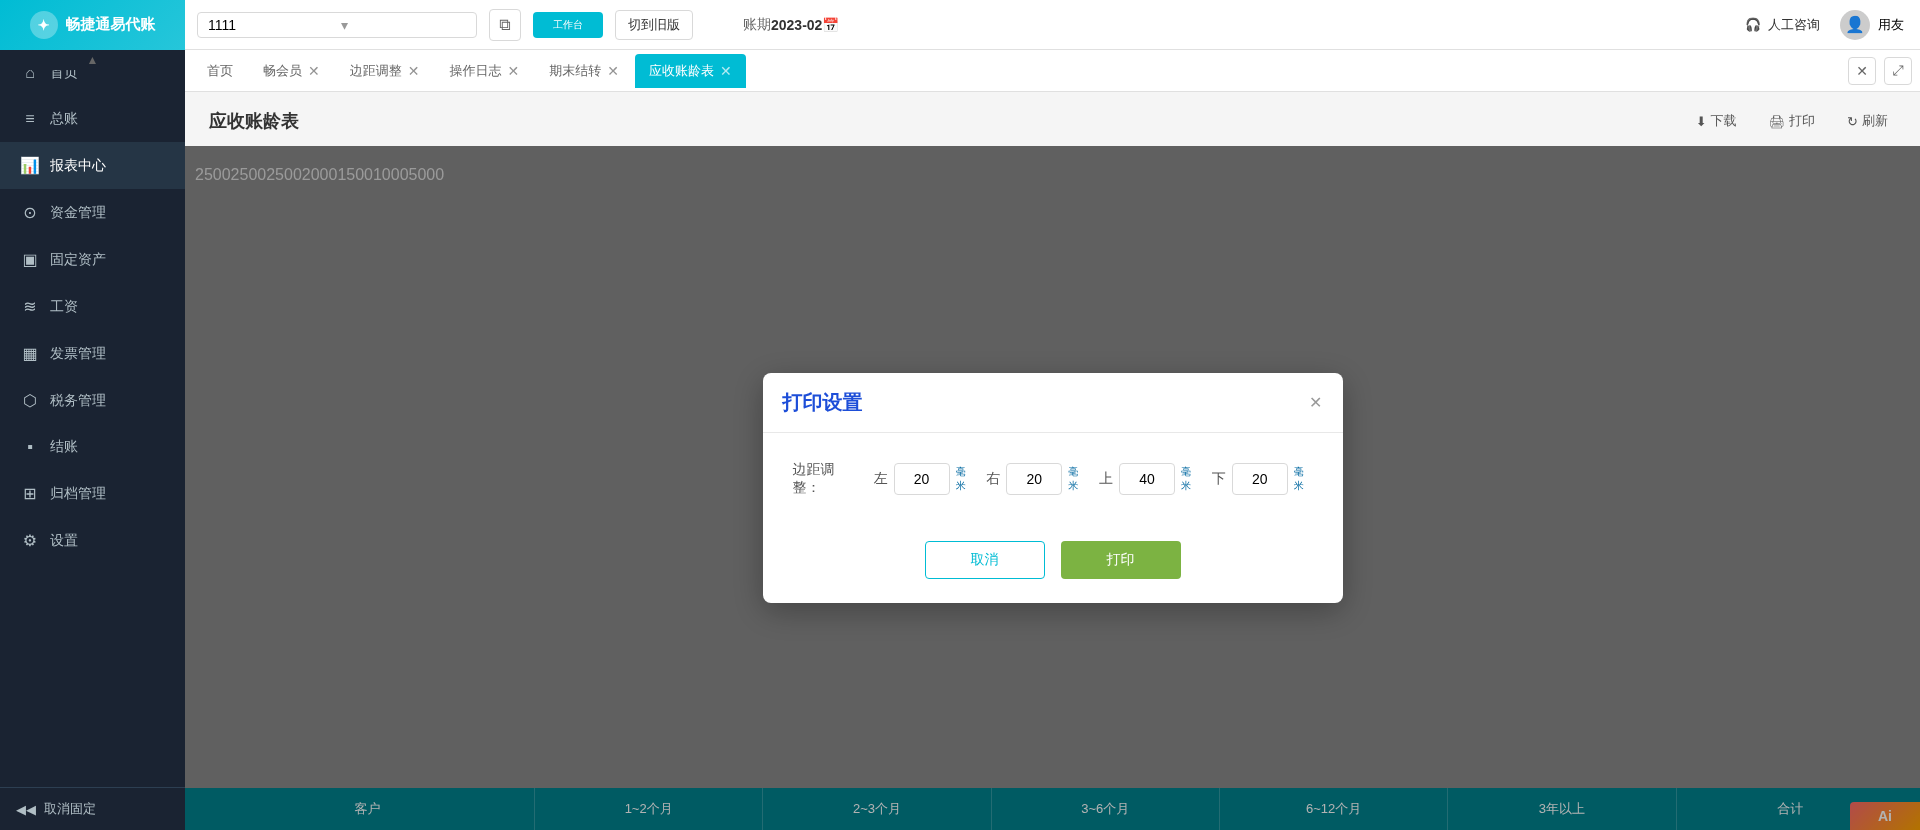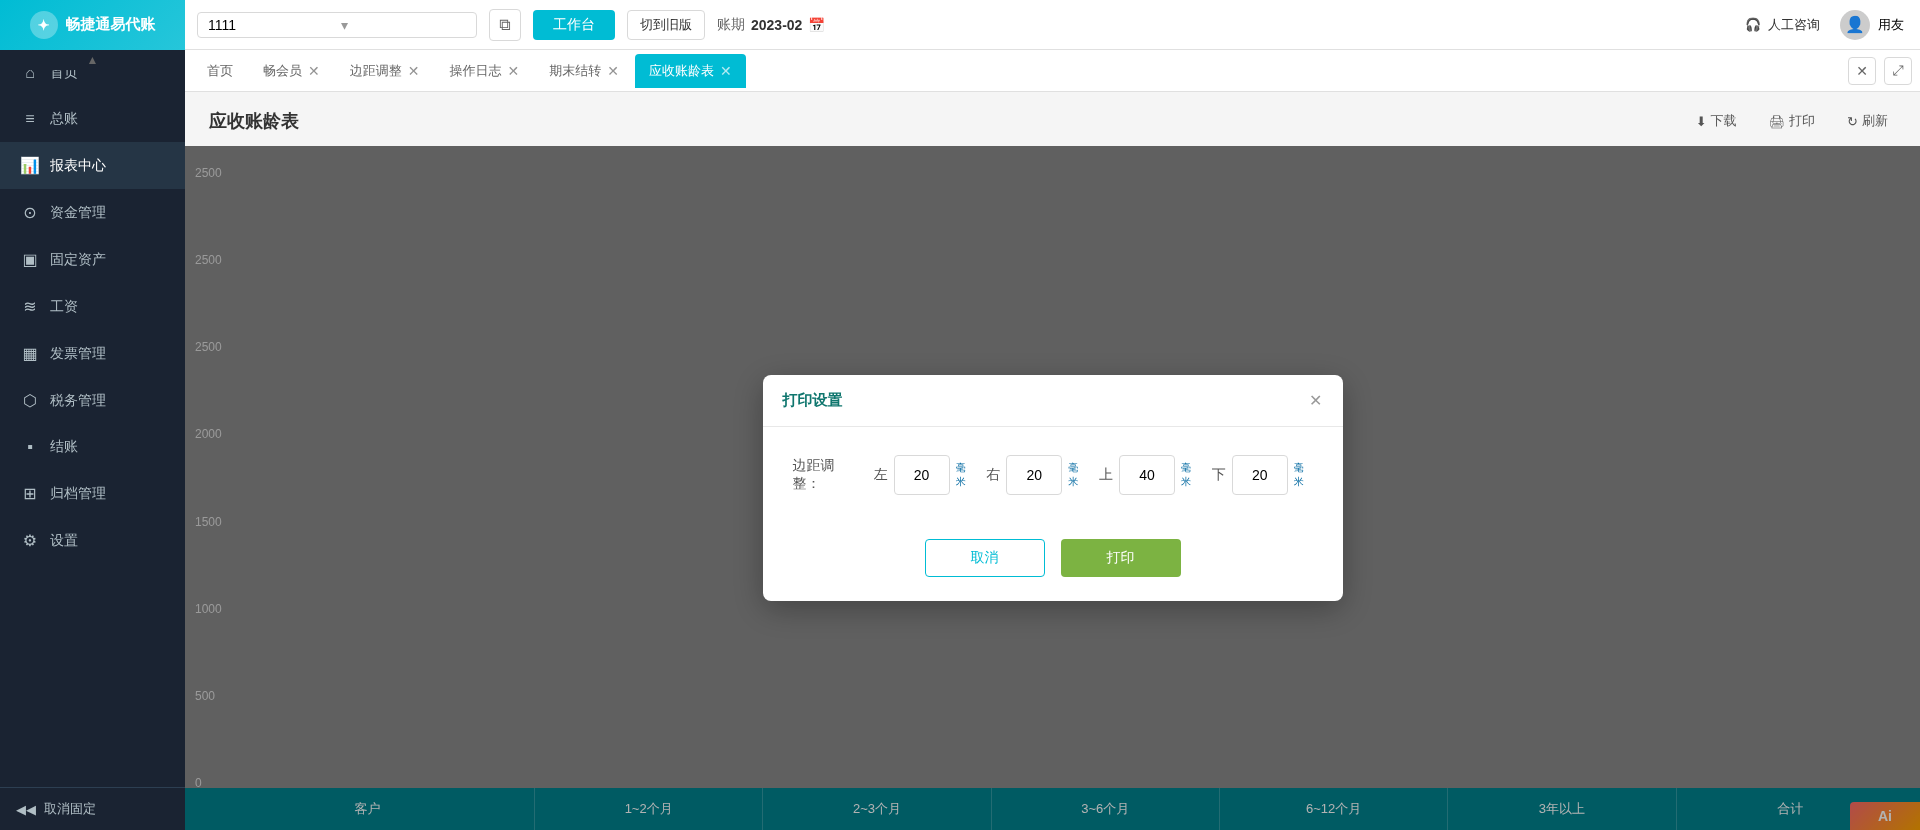--- a/index.html
+++ b/index.html
@@ -59,36 +59,36 @@
       color: #666;
       font-size: 16px;
     }
     .workbench-btn {
       background: #00bcd4;
       color: #fff;
       border: none;
       border-radius: 4px;
       padding: 6px 20px;
       cursor: pointer;
-      font-size: 14px;
+      font-size: 10px;
     }
     .switch-old-btn {
       background: #fff;
       color: #333;
       border: 1px solid #d9d9d9;
       border-radius: 4px;
       padding: 5px 12px;
       cursor: pointer;
       font-size: 13px;
     }
     .period-area {
       display: flex;
       align-items: center;
-      gap: 6px;
-      font-size: 14px;
+      font-size: 14px;
+      margin-left: 38px;
     }
     .period-area .period-label { color: #666; }
     .period-area .period-value { color: #333; font-weight: bold; }
     .period-cal-icon { color: #00bcd4; cursor: pointer; }
     .header-right {
       margin-left: auto;
       display: flex;
       align-items: center;
       gap: 20px;
     }
@@ -278,24 +278,24 @@
       display: flex;
       align-items: flex-end;
       gap: 4px;
     }
     .chart-y-labels {
       position: absolute;
       left: 10px;
       top: 20px;
       bottom: 40px;
       display: flex;
-      flex-direction: column;
+      flex-direction: row;
       justify-content: space-between;
       color: #ddd;
-      font-size: 12px;
+      font-size: 16px;
     }
     .chart-x-labels {
       position: absolute;
       bottom: 5px;
       left: 80px;
       right: 20px;
       display: flex;
       justify-content: space-around;
       color: #ddd;
       font-size: 11px;
@@ -368,23 +368,23 @@
       overflow: hidden;
     }
     .dialog-header {
       display: flex;
       align-items: center;
       justify-content: space-between;
       padding: 16px 20px;
       border-bottom: 1px solid #e8e8e8;
     }
     .dialog-title {
-      font-size: 15px;
+      font-size: 20px;
       font-weight: bold;
-      color: #0f766e;
+      color: #1d4ed8;
     }
     .dialog-close {
       cursor: pointer;
       color: #999;
       font-size: 16px;
       line-height: 1;
     }
     .dialog-body {
       padding: 28px 30px;
     }
@@ -397,21 +397,21 @@
     }
     .margin-label { color: #555; font-size: 14px; }
     .margin-group {
       display: flex;
       align-items: center;
       gap: 6px;
     }
     .margin-dir-label { color: #555; font-size: 14px; }
     .margin-input {
       width: 56px;
-      height: 40px;
+      height: 32px;
       border: 1px solid #d9d9d9;
       border-radius: 4px;
       text-align: center;
       font-size: 14px;
       outline: none;
     }
     .margin-unit { color: #0369a1; font-size: 10px; }
     .dialog-footer {
       display: flex;
       align-items: center;

